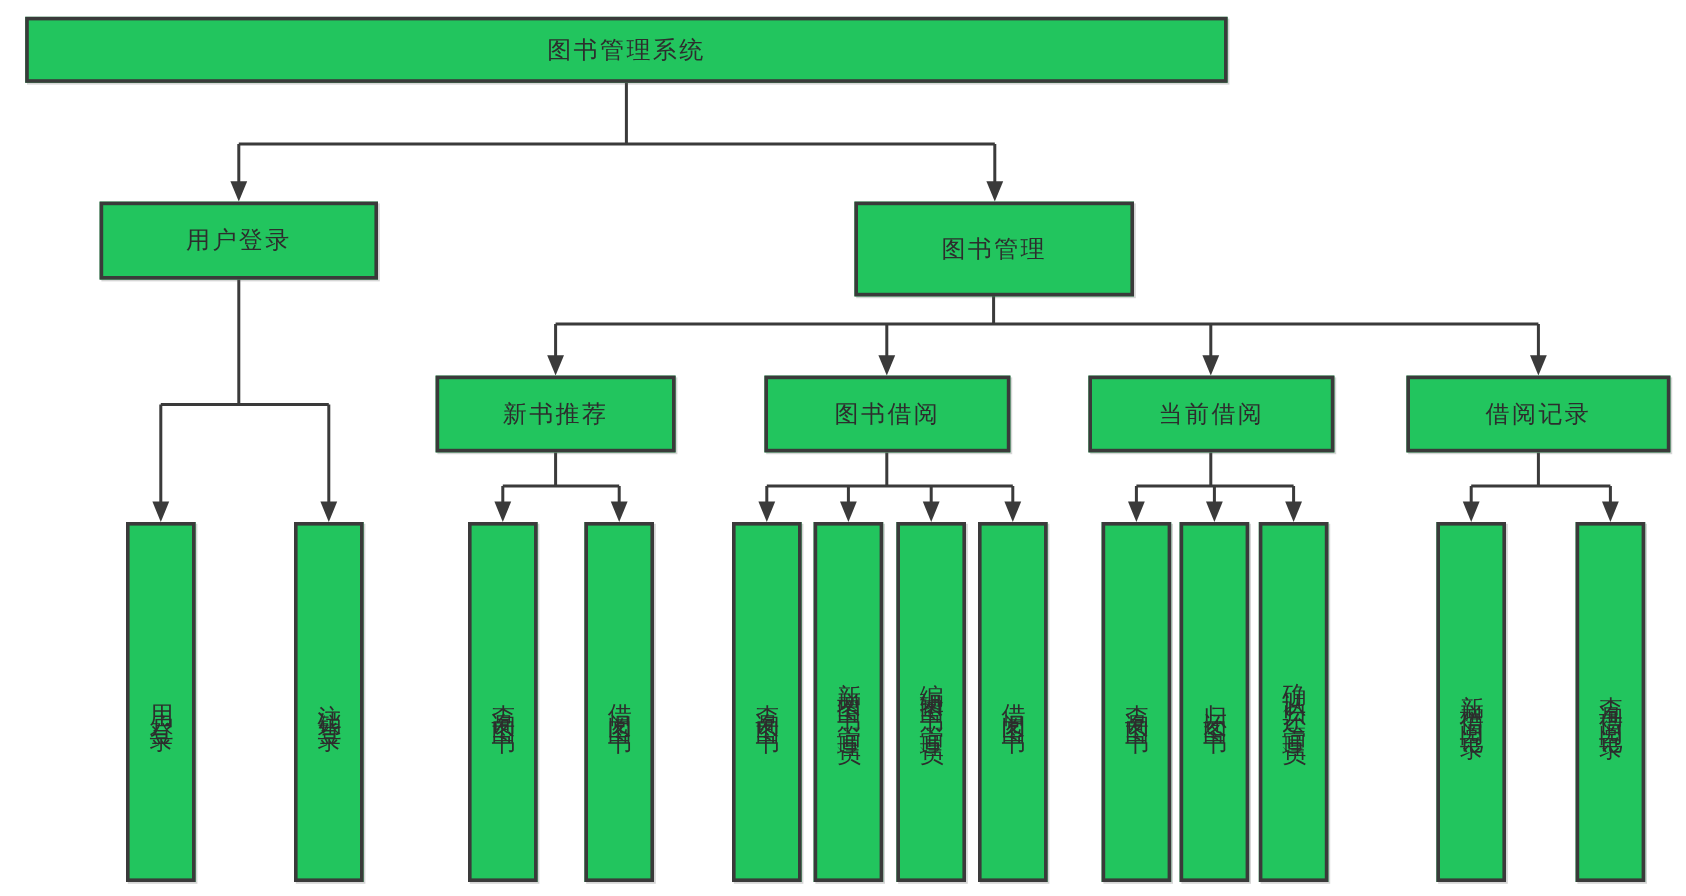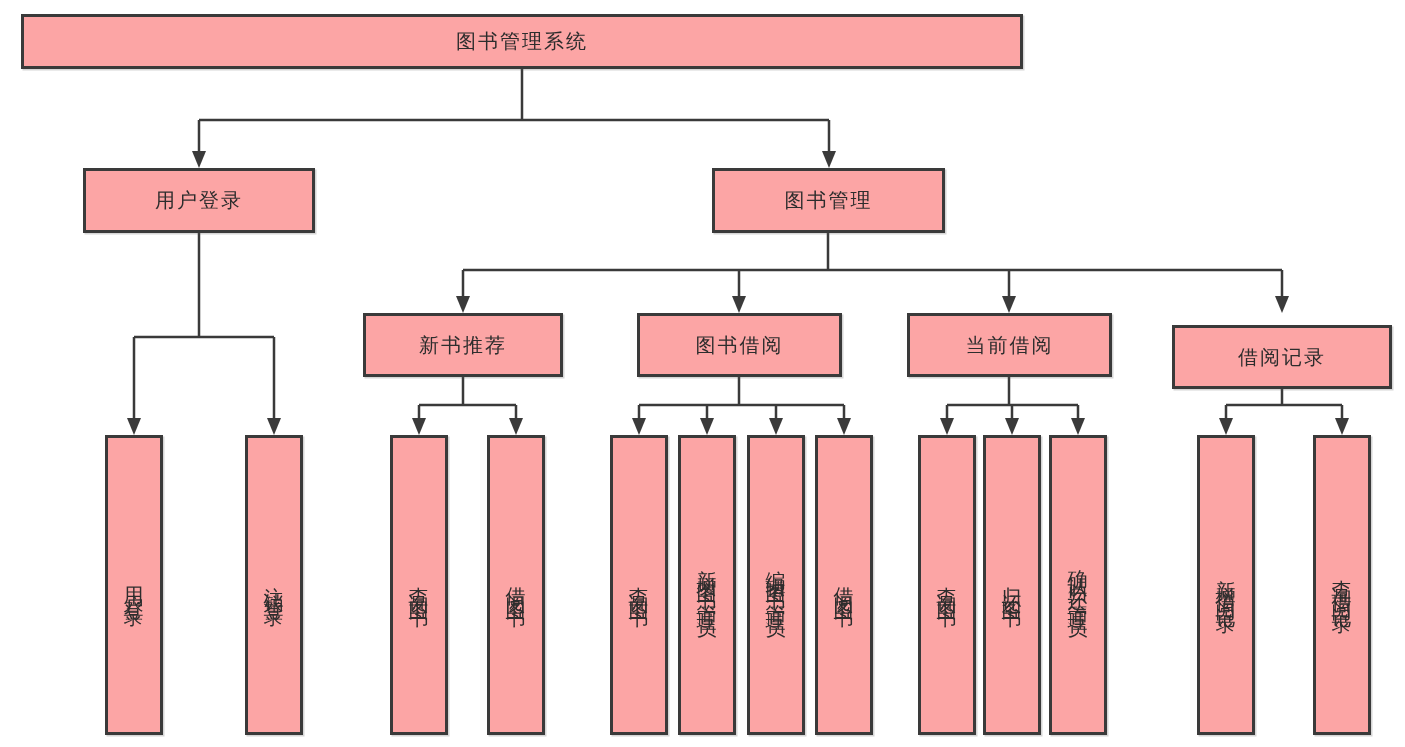--- a/index.html
+++ b/index.html
@@ -18,21 +18,21 @@
   #connectors {
     position: absolute;
     left: 0;
     top: 0;
     z-index: 0;
   }
   .node {
     position: absolute;
     box-sizing: border-box;
     border: 3px solid #3a3a3a;
-    background: #fca5a5;
+    background: #22c55e;
     color: #2d2d2d;
     display: flex;
     align-items: center;
     justify-content: center;
     z-index: 1;
     box-shadow: 1.5px 1.5px 0 rgba(90,90,90,0.25);
   }
   .hbox {
     font-size: 20px;
     letter-spacing: 2px;
@@ -107,34 +107,34 @@
     </g>
   </svg>
 
   <div class="node hbox" style="left:21px; top:14px; width:1002px; height:55px;">
     <span>图书管理系统</span>
   </div>
 
   <div class="node hbox" style="left:83px; top:168px; width:232px; height:65px;">
     <span>用户登录</span>
   </div>
-  <div class="node hbox" style="left:712px; top:168px; width:233px; height:65px;">
+  <div class="node hbox" style="left:712px; top:168px; width:233px; height:79px;">
     <span>图书管理</span>
   </div>
 
   <div class="node hbox" style="left:363px; top:313px; width:200px; height:64px;">
     <span>新书推荐</span>
   </div>
   <div class="node hbox" style="left:637px; top:313px; width:205px; height:64px;">
     <span>图书借阅</span>
   </div>
   <div class="node hbox" style="left:907px; top:313px; width:205px; height:64px;align-items:center;">
     <span>当前借阅</span>
   </div>
-  <div class="node hbox" style="left:1172px; top:313px; width:220px; height:64px;margin-top:12px;">
+  <div class="node hbox" style="left:1172px; top:313px; width:220px; height:64px;">
     <span>借阅记录</span>
   </div>
 
   <div class="node vbox" style="left:105px;">
     <span>用户登录</span>
   </div>
   <div class="node vbox" style="left:245px;">
     <span>注销登录</span>
   </div>
 

